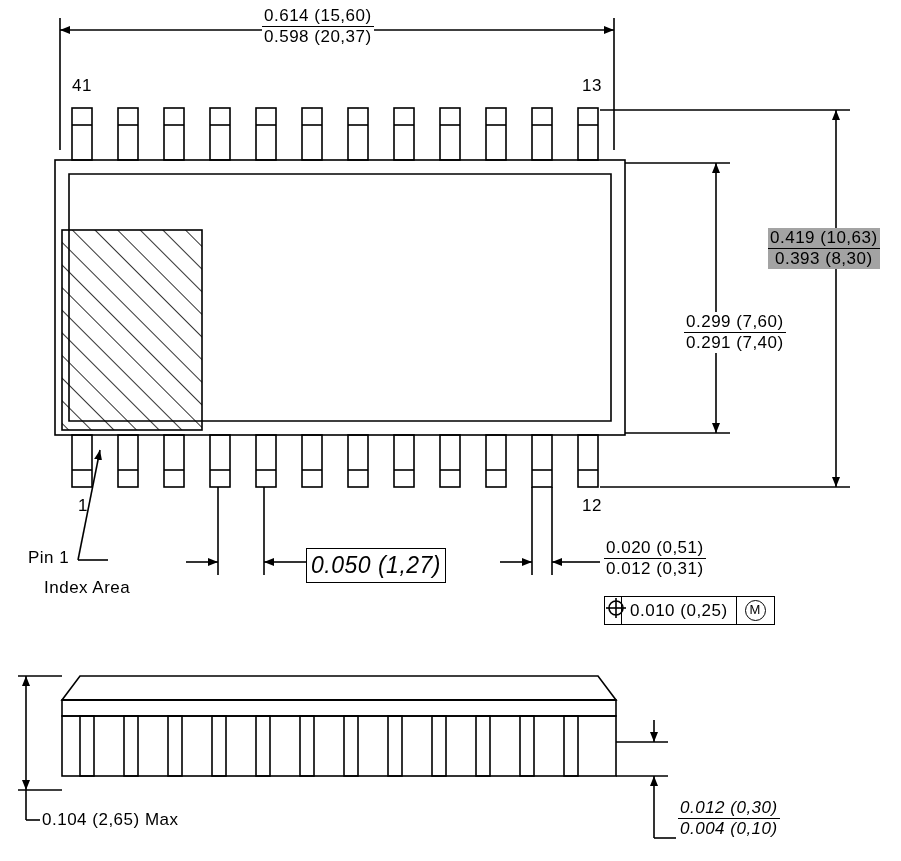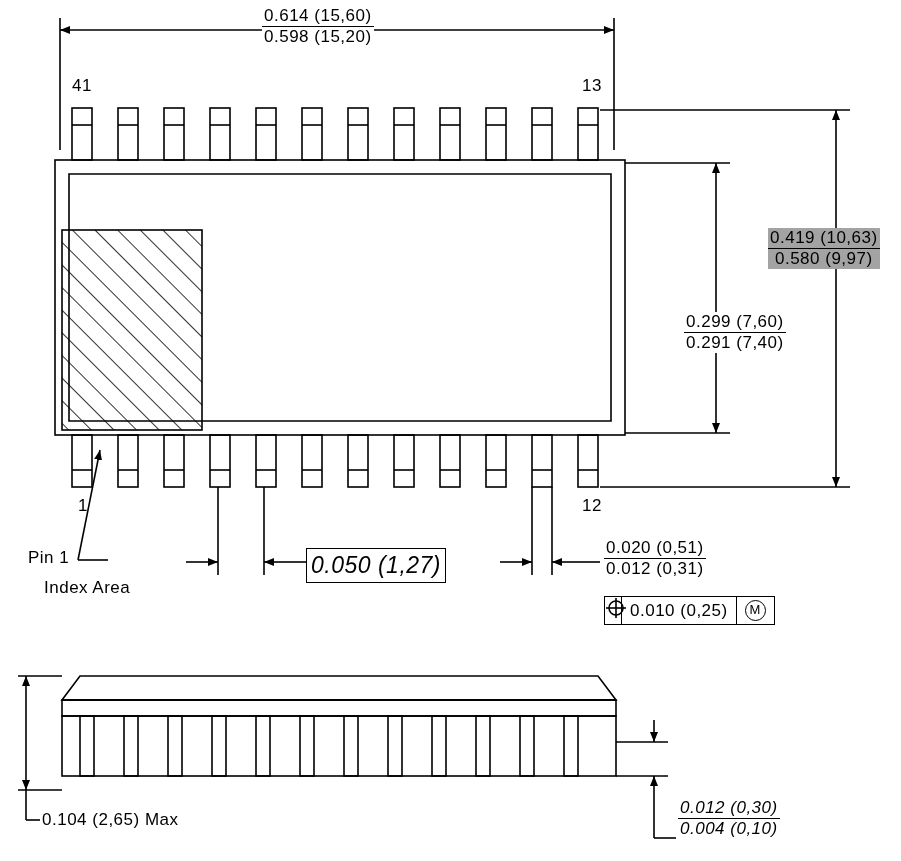--- a/index.html
+++ b/index.html
@@ -153,31 +153,31 @@
       <line x1="616" y1="776" x2="668" y2="776"></line>
       <line x1="654" y1="720" x2="654" y2="742" marker-end="url(#ah)"></line>
       <line x1="654" y1="776" x2="654" y2="798" marker-start="url(#ahr)"></line>
       <line x1="654" y1="798" x2="654" y2="838"></line>
       <line x1="654" y1="838" x2="676" y2="838"></line>
     </g>
   </svg>
 
   <div class="stack" style="left:262px;top:6px;background:#fff;">
     <div class="top">0.614  (15,60)</div>
-    <div class="bot">0.598  (15,20)</div>
+    <div class="bot">0.598  (20,37)</div>
   </div>
 
   <div class="lbl" style="left:72px;top:76px;">41</div>
   <div class="lbl" style="left:582px;top:76px;">13</div>
   <div class="lbl" style="left:78px;top:496px;">1</div>
   <div class="lbl" style="left:582px;top:496px;">12</div>
 
   <div class="stack" style="left:768px;top:228px;background:#a3a3a3;">
     <div class="top">0.419  (10,63)</div>
-    <div class="bot">0.580  (9,97)</div>
+    <div class="bot">0.393  (8,30)</div>
   </div>
 
   <div class="stack" style="left:684px;top:312px;background:#fff;">
     <div class="top">0.299  (7,60)</div>
     <div class="bot">0.291  (7,40)</div>
   </div>
 
   <div class="boxed" style="left:306px;top:548px;">0.050  (1,27)</div>
 
   <div class="stack" style="left:604px;top:538px;background:#fff;">

